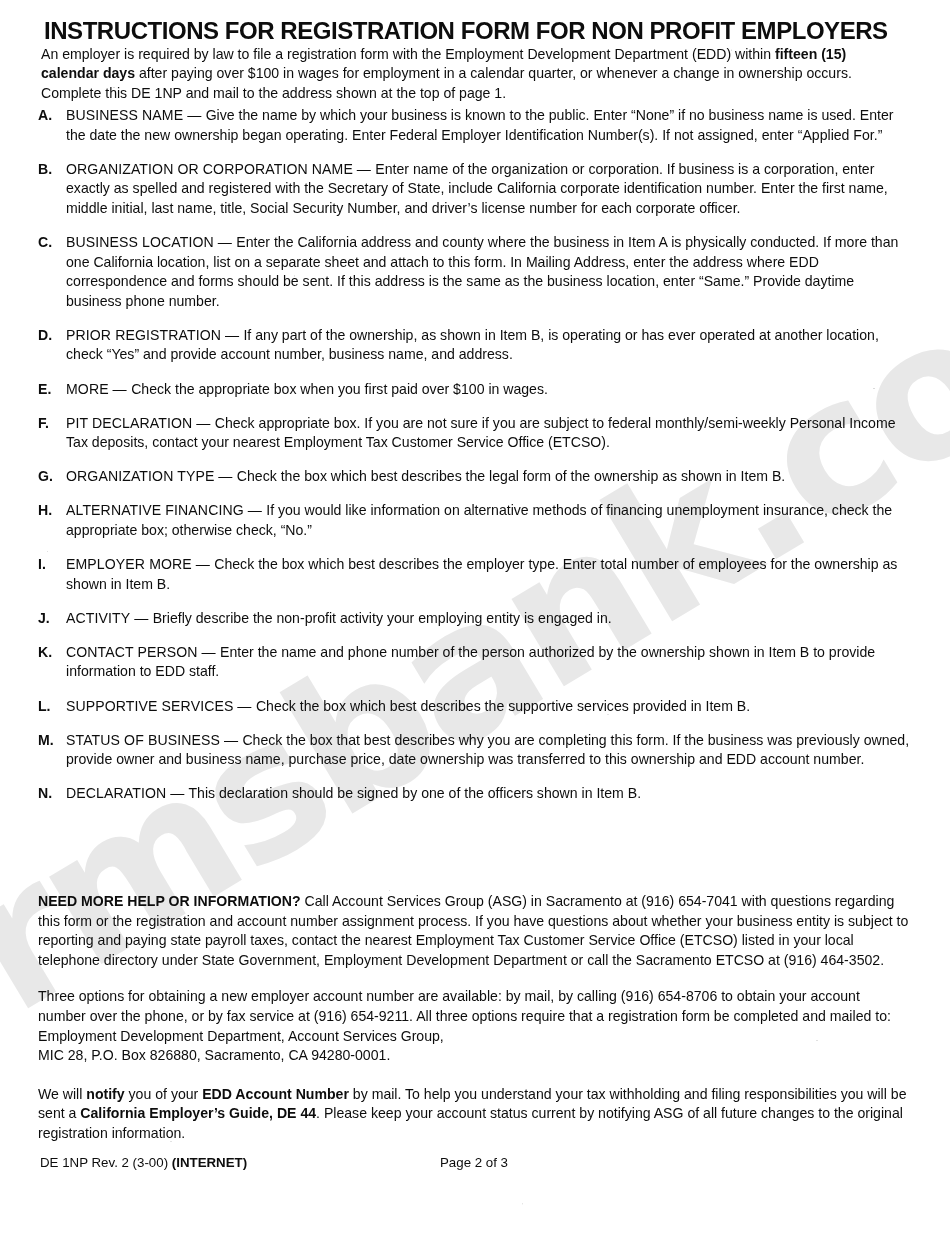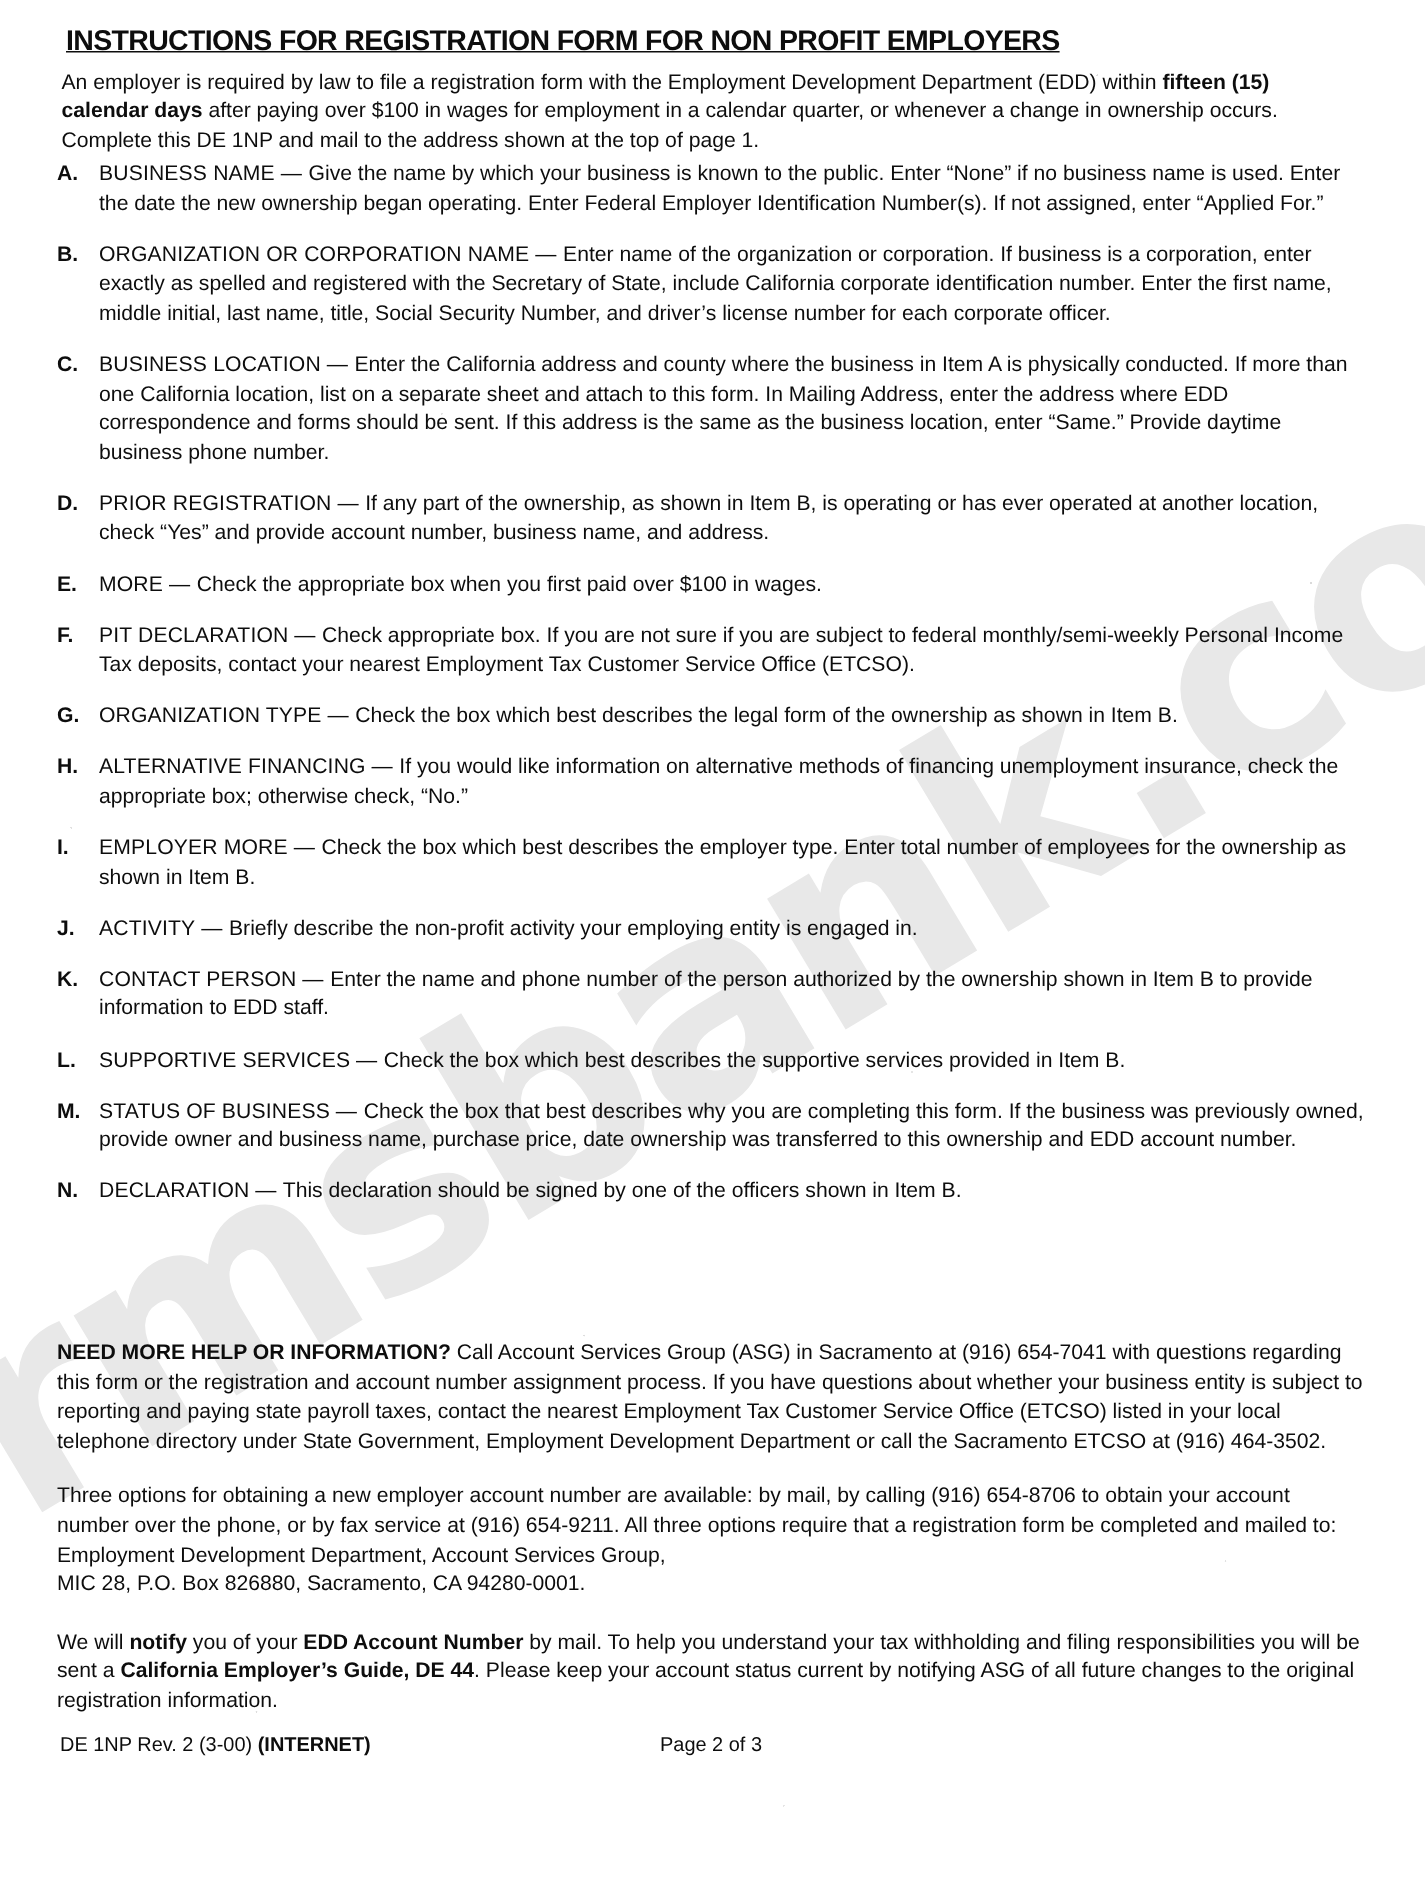--- a/index.html
+++ b/index.html
@@ -54,25 +54,24 @@
     line-height: 1;
   }
   .content {
     position: relative;
     z-index: 2;
   }
   .doc-title {
     position: absolute;
     left: 44px;
     top: 17px;
-    font-size: 19px;
+    font-size: 24px;
     font-weight: bold;
     letter-spacing: -0.45px;
     white-space: nowrap;
-    text-decoration: underline;
   }
   .intro {
     position: absolute;
     left: 41px;
     top: 45px;
     width: 866px;
     font-size: 14.1px;
     line-height: 19.4px;
     text-align: left;
   }

